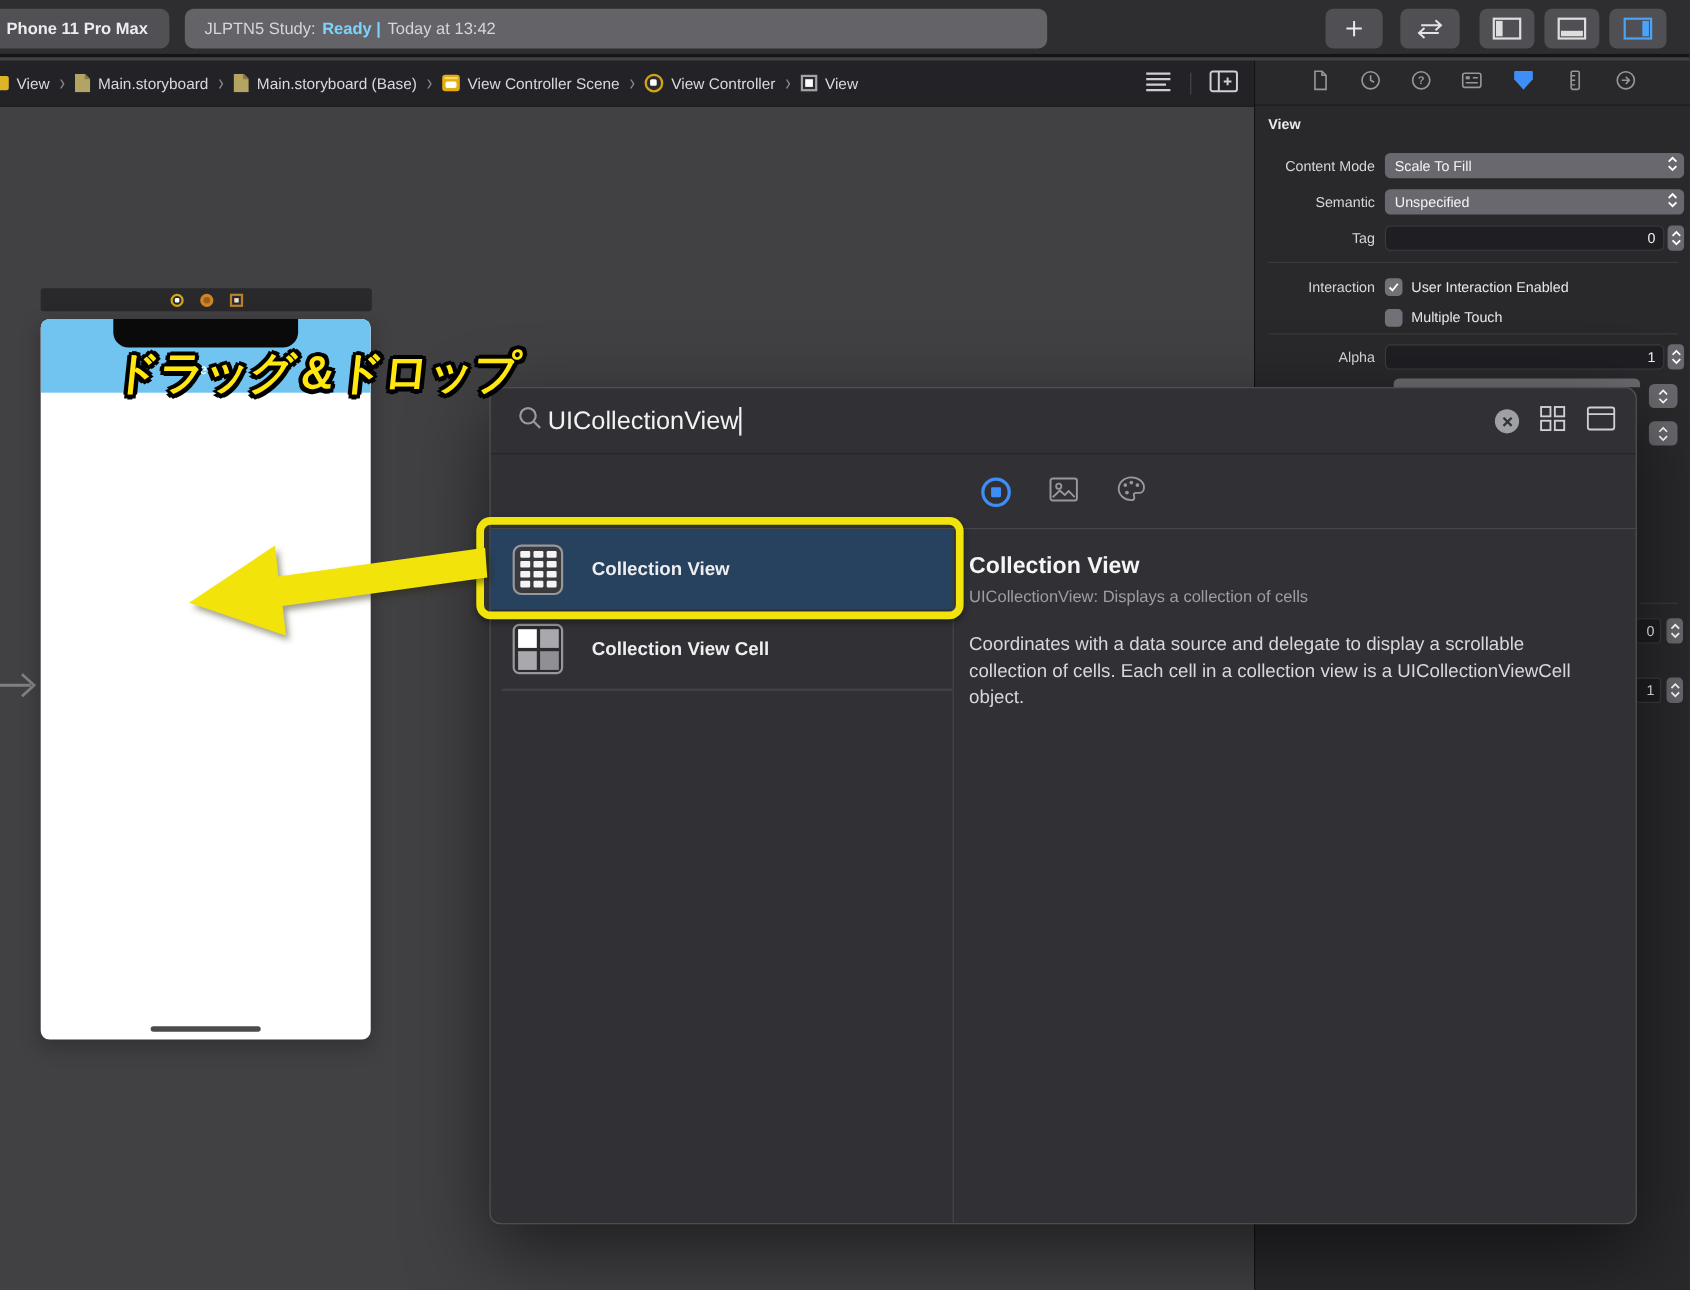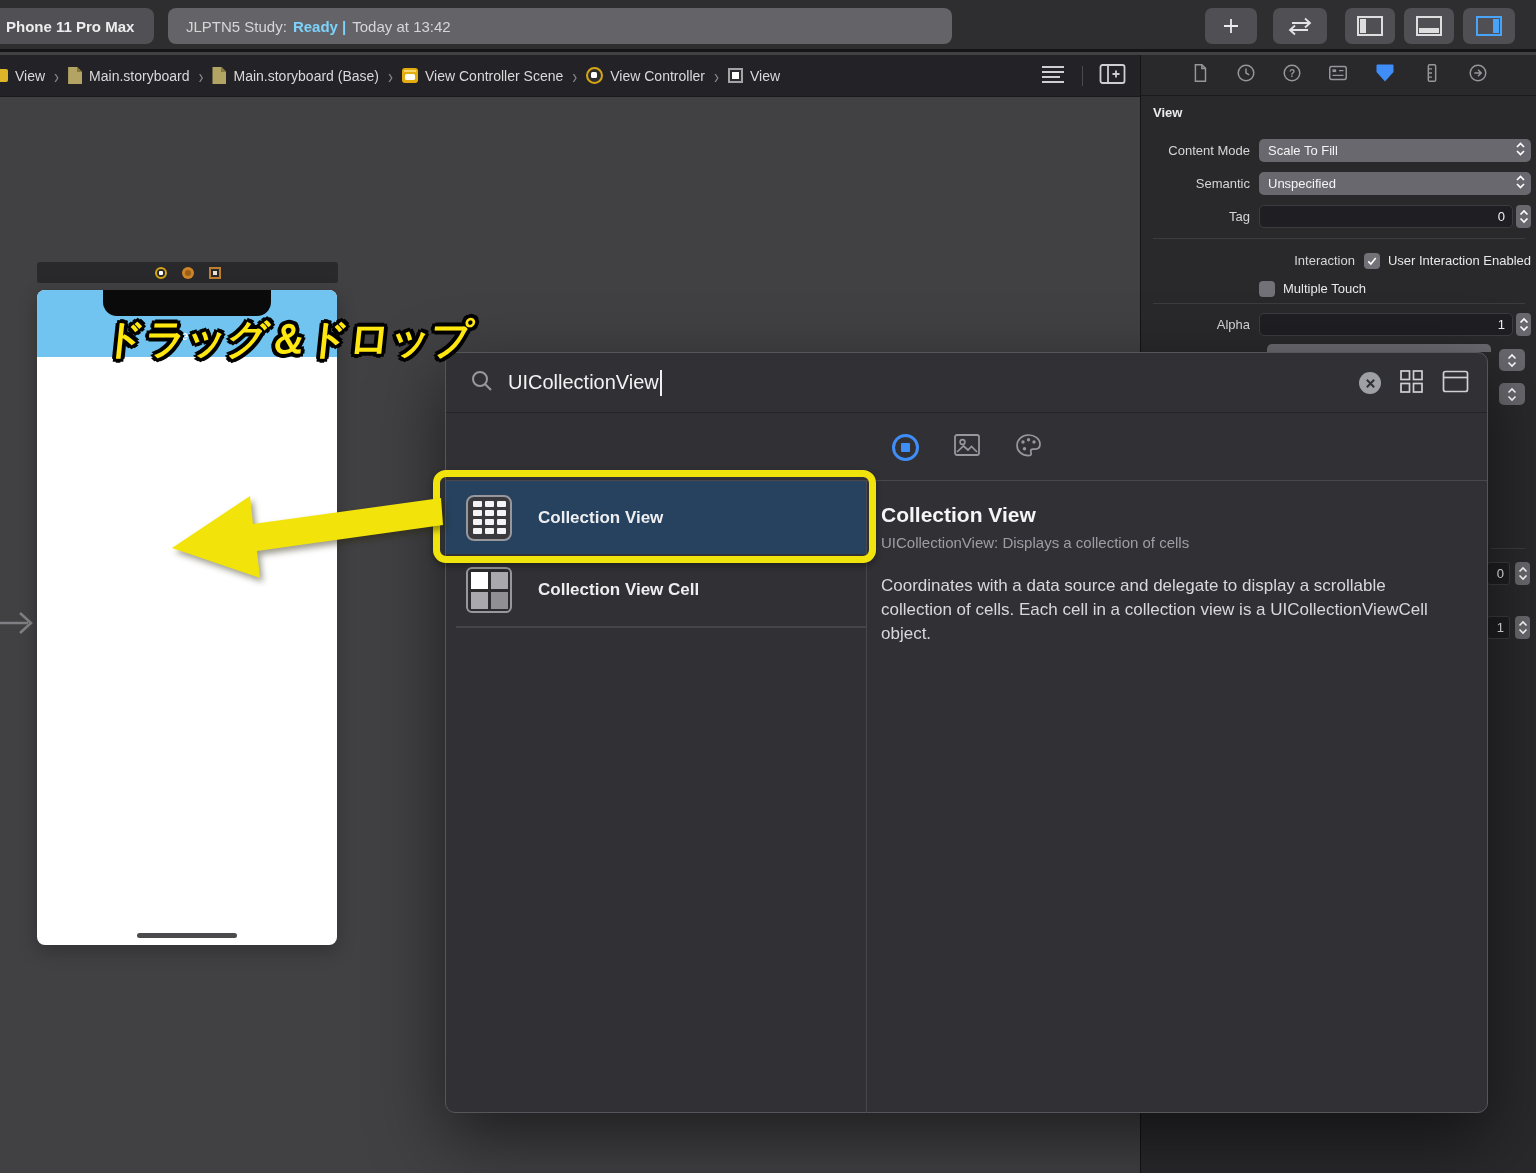--- a/index.html
+++ b/index.html
@@ -68,21 +68,21 @@
   .homebar{position:absolute;left:100px;top:643px;width:100px;height:4.5px;background:#4b4b4d;border-radius:3px;}
 
   
   .annotation{position:absolute;left:104px;top:312px;z-index:22;font-size:41px;font-weight:bold;color:#ffe70f;letter-spacing:-1px;transform:skewX(-6deg);
     text-shadow:-3px -3px 0 #000,3px -3px 0 #000,-3px 3px 0 #000,3px 3px 0 #000,-4px 0 0 #000,4px 0 0 #000,0 -4px 0 #000,0 4px 0 #000,-3px 0 0 #000,3px 0 0 #000;}
   .arrow-svg{position:absolute;left:0;top:0;z-index:21;pointer-events:none;}
 
   
   .popup{position:absolute;left:445px;top:352px;width:1043px;height:761px;background:#313135;border:1px solid #55555b;border-radius:10px;box-shadow:0 25px 70px rgba(0,0,0,.55);z-index:10;}
   .searchrow{position:absolute;left:0;top:0;width:100%;height:60px;border-bottom:1px solid #242428;display:flex;align-items:center;}
-  .searchtext{font-size:20px;color:#f2f2f4;margin-left:14px;}
+  .searchtext{font-size:23px;color:#f2f2f4;margin-left:4px;}
   .caret{display:inline-block;width:2px;height:26px;background:#f0f0f2;vertical-align:-4px;margin-left:1px;}
   .sr-icons{position:absolute;right:18px;top:0;height:60px;display:flex;align-items:center;gap:18px;}
   .clearbtn{width:22px;height:22px;border-radius:50%;background:#9fa0a6;display:flex;align-items:center;justify-content:center;}
   .filters{position:absolute;left:0;top:61px;width:100%;height:67px;display:flex;align-items:center;justify-content:center;gap:34px;border-bottom:1px solid #48484c;}
   .f-views{width:27px;height:27px;border:3px solid #3f8ef7;border-radius:50%;display:flex;align-items:center;justify-content:center;}
   .f-views i{display:block;width:9px;height:9px;background:#3f8ef7;border-radius:1px;}
   .liblist{position:absolute;left:0;top:128px;width:420px;}
   .librow{position:relative;width:420px;height:72px;display:flex;align-items:center;padding-left:20px;gap:26px;}
   .librow.sel{background:#26425f;height:73px;}
   .librow .lab{font-size:17px;font-weight:600;color:#eeeef1;}
@@ -290,21 +290,21 @@
         </div>
       <div class="stepper">
           <svg width="10" height="15" viewBox="0 0 10 15">
             <path d="M1.5 5.5 5 2l3.5 3.5M1.5 9.5 5 13l3.5-3.5" stroke="#fff" stroke-width="1.6" fill="none"></path>
           </svg>
         </div>
     </div>
 
     <div class="idiv" style="top:183px;"></div>
 
-    <div class="irow" style="top:194px;justify-content:flex-end;">
+    <div class="irow" style="top:194px;">
       <span class="lbl">Interaction</span>
       <span class="cb">
           <svg width="12" height="12" viewBox="0 0 16 16">
             <path d="M3 8.5 6.5 12 13 4" stroke="#fff" stroke-width="2.2" fill="none"></path>
           </svg>
         </span>
       <span class="cbl">User Interaction Enabled</span>
     </div>
     <div class="irow" style="top:222px;">
       <span class="lbl"></span>

